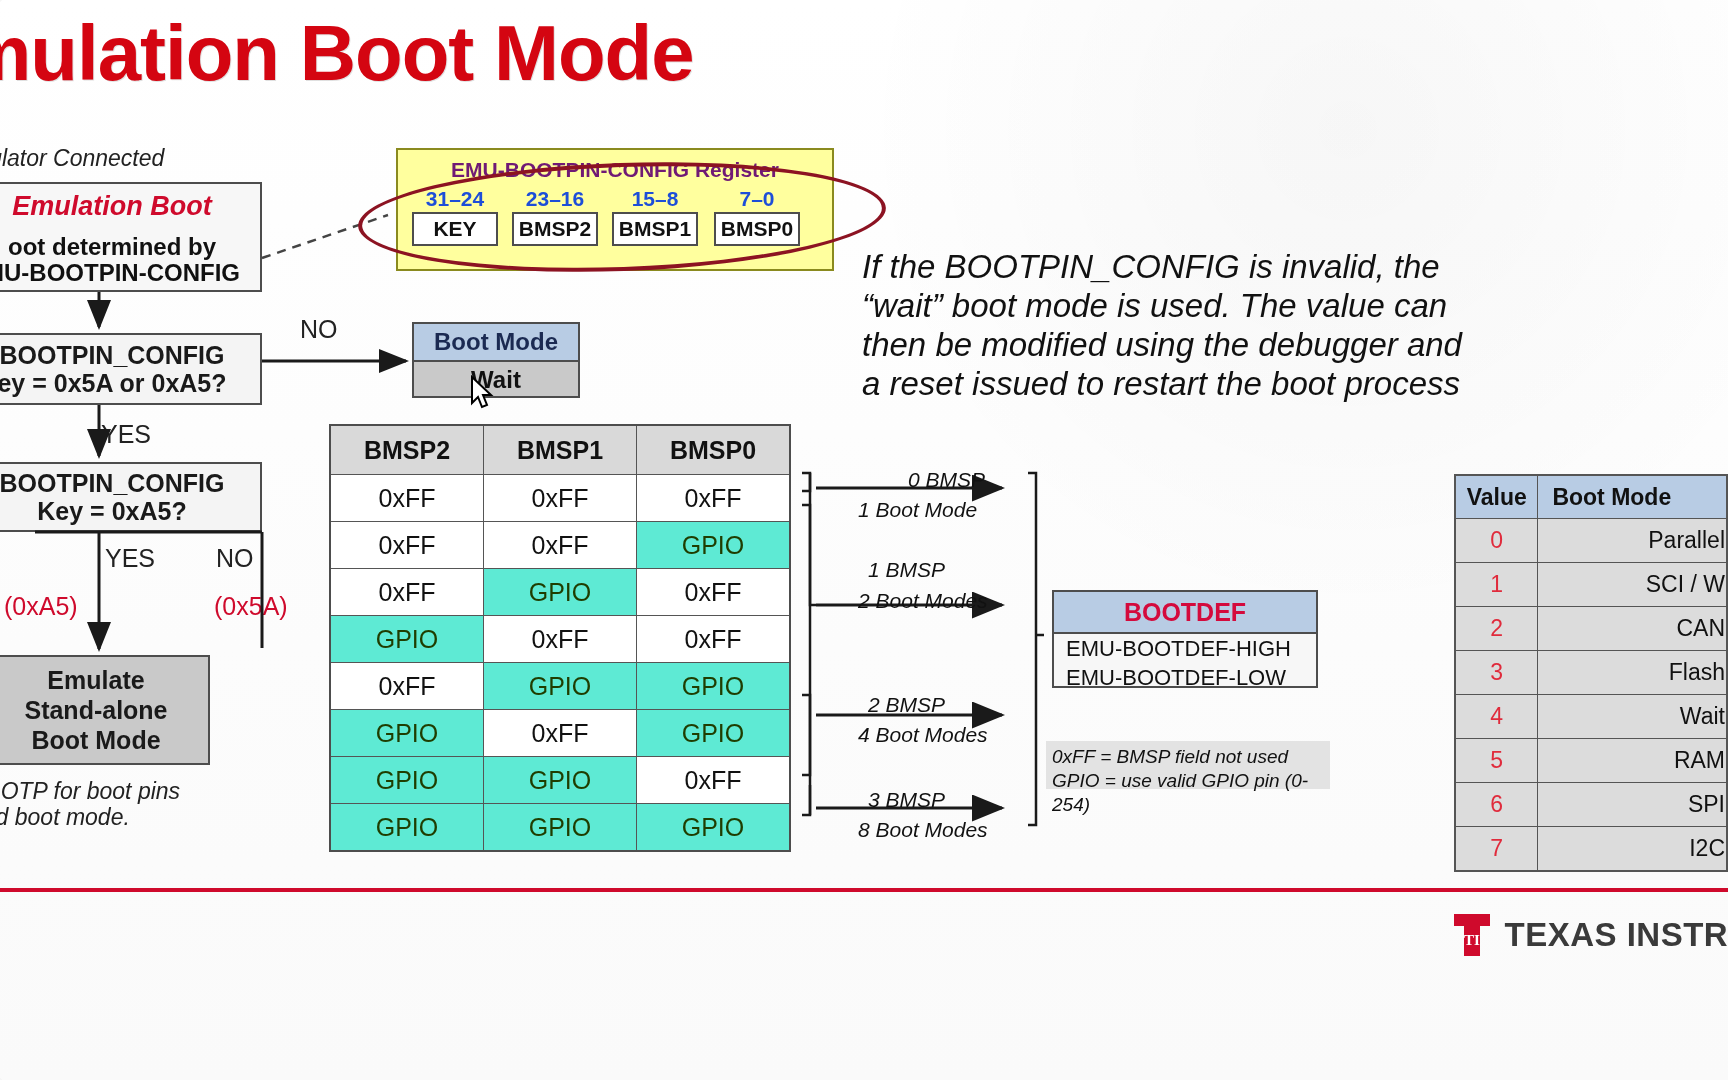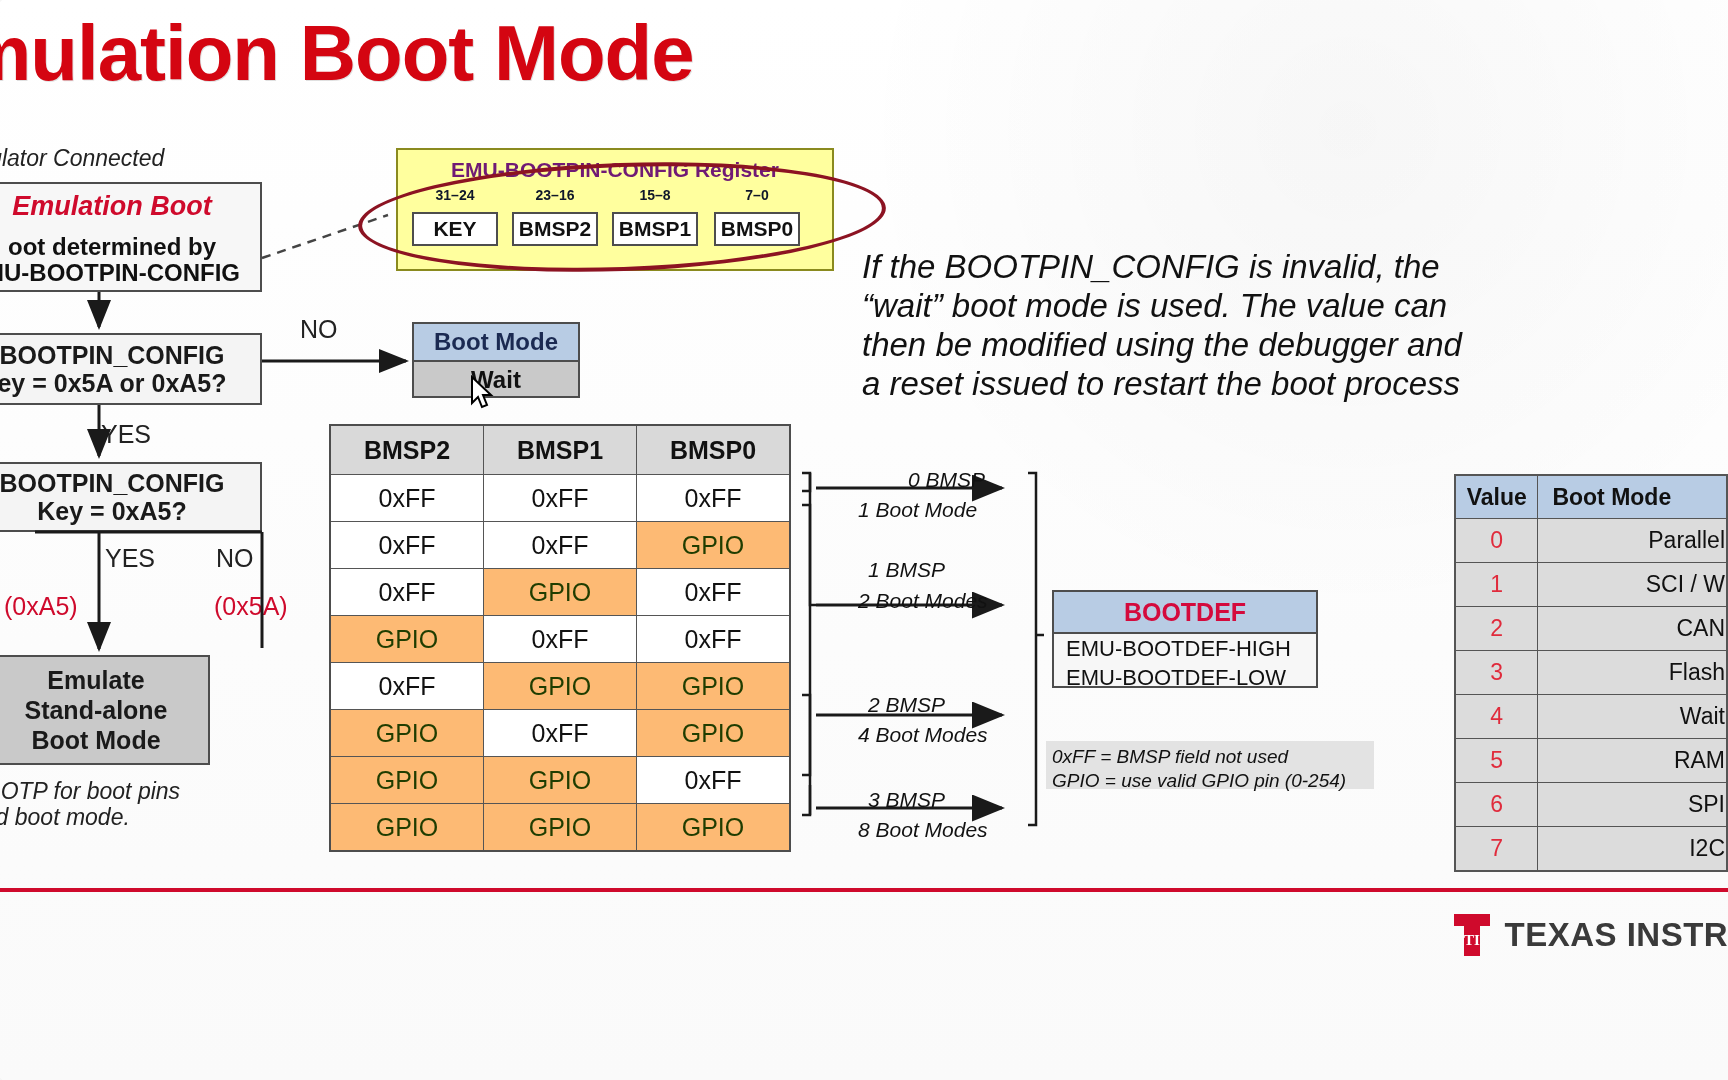--- a/index.html
+++ b/index.html
@@ -64,21 +64,21 @@
 
   
   #reg-panel{
     position:absolute;left:396px;top:148px;width:438px;height:123px;
     background:#ffff9e;border:2px solid #8a8a1e;box-sizing:border-box;
   }
   #reg-title{
     position:absolute;left:0;right:0;top:8px;text-align:center;
     font-weight:bold;font-size:21px;color:#701a75;
   }
-  .reg-bits{position:absolute;top:37px;width:98px;text-align:center;font-weight:bold;font-size:14px;color:#0f172a;}
+  .reg-bits{position:absolute;top:37px;width:98px;text-align:center;font-weight:bold;font-size:21px;color:#1d4ed8;}
   .reg-field{
     position:absolute;top:62px;width:86px;height:34px;background:#fff;
     border:2px solid #4d4d4d;box-sizing:border-box;
     display:flex;align-items:center;justify-content:center;
     font-weight:bold;font-size:21px;color:#111;
   }
   .ellipse{
     position:absolute;left:358px;top:163px;width:520px;height:100px;
     border:4px solid #8c1322;border-radius:50%;
     transform:rotate(-2deg);pointer-events:none;
@@ -102,34 +102,34 @@
     border:2px solid #4d4d4d;background:#fff;
   }
   #bmsp-table th{
     background:#d9d9d9;border:1px solid #555;width:150px;height:46px;
     font-size:25px;font-weight:bold;color:#111;
   }
   #bmsp-table td{
     border:1px solid #555;width:150px;height:44px;text-align:center;
     font-size:25px;color:#111;
   }
-  #bmsp-table td.gpio{background:#fdba74;color:#1f3d00;}
+  #bmsp-table td.gpio{background:#5eead4;color:#1f3d00;}
   #bmsp-table td.ff{background:#fff;}
 
   
   .arrow-grp{position:absolute;font-style:italic;font-size:21px;color:#111;white-space:nowrap;}
 
   
   #bootdef-box{left:1052px;top:590px;width:266px;height:98px;background:#f7f7f7;}
   #bootdef-box .hdr{height:40px;font-weight:bold;font-size:25px;color:#d40a3c;}
   #bootdef-box .ln{height:29px;display:flex;align-items:center;padding-left:12px;font-size:22px;color:#111;}
 
   
   #legend{
-    position:absolute;left:1046px;top:741px;width:328px;height:48px;
+    position:absolute;left:1046px;top:741px;width:284px;height:48px;
     background:#e3e3e3;padding:4px 6px;box-sizing:border-box;
     font-style:italic;font-size:19px;line-height:1.25;color:#111;
   }
 
   
   #value-table{
     position:absolute;left:1454px;top:474px;border-collapse:collapse;
     border:2px solid #555;
   }
   #value-table th{

